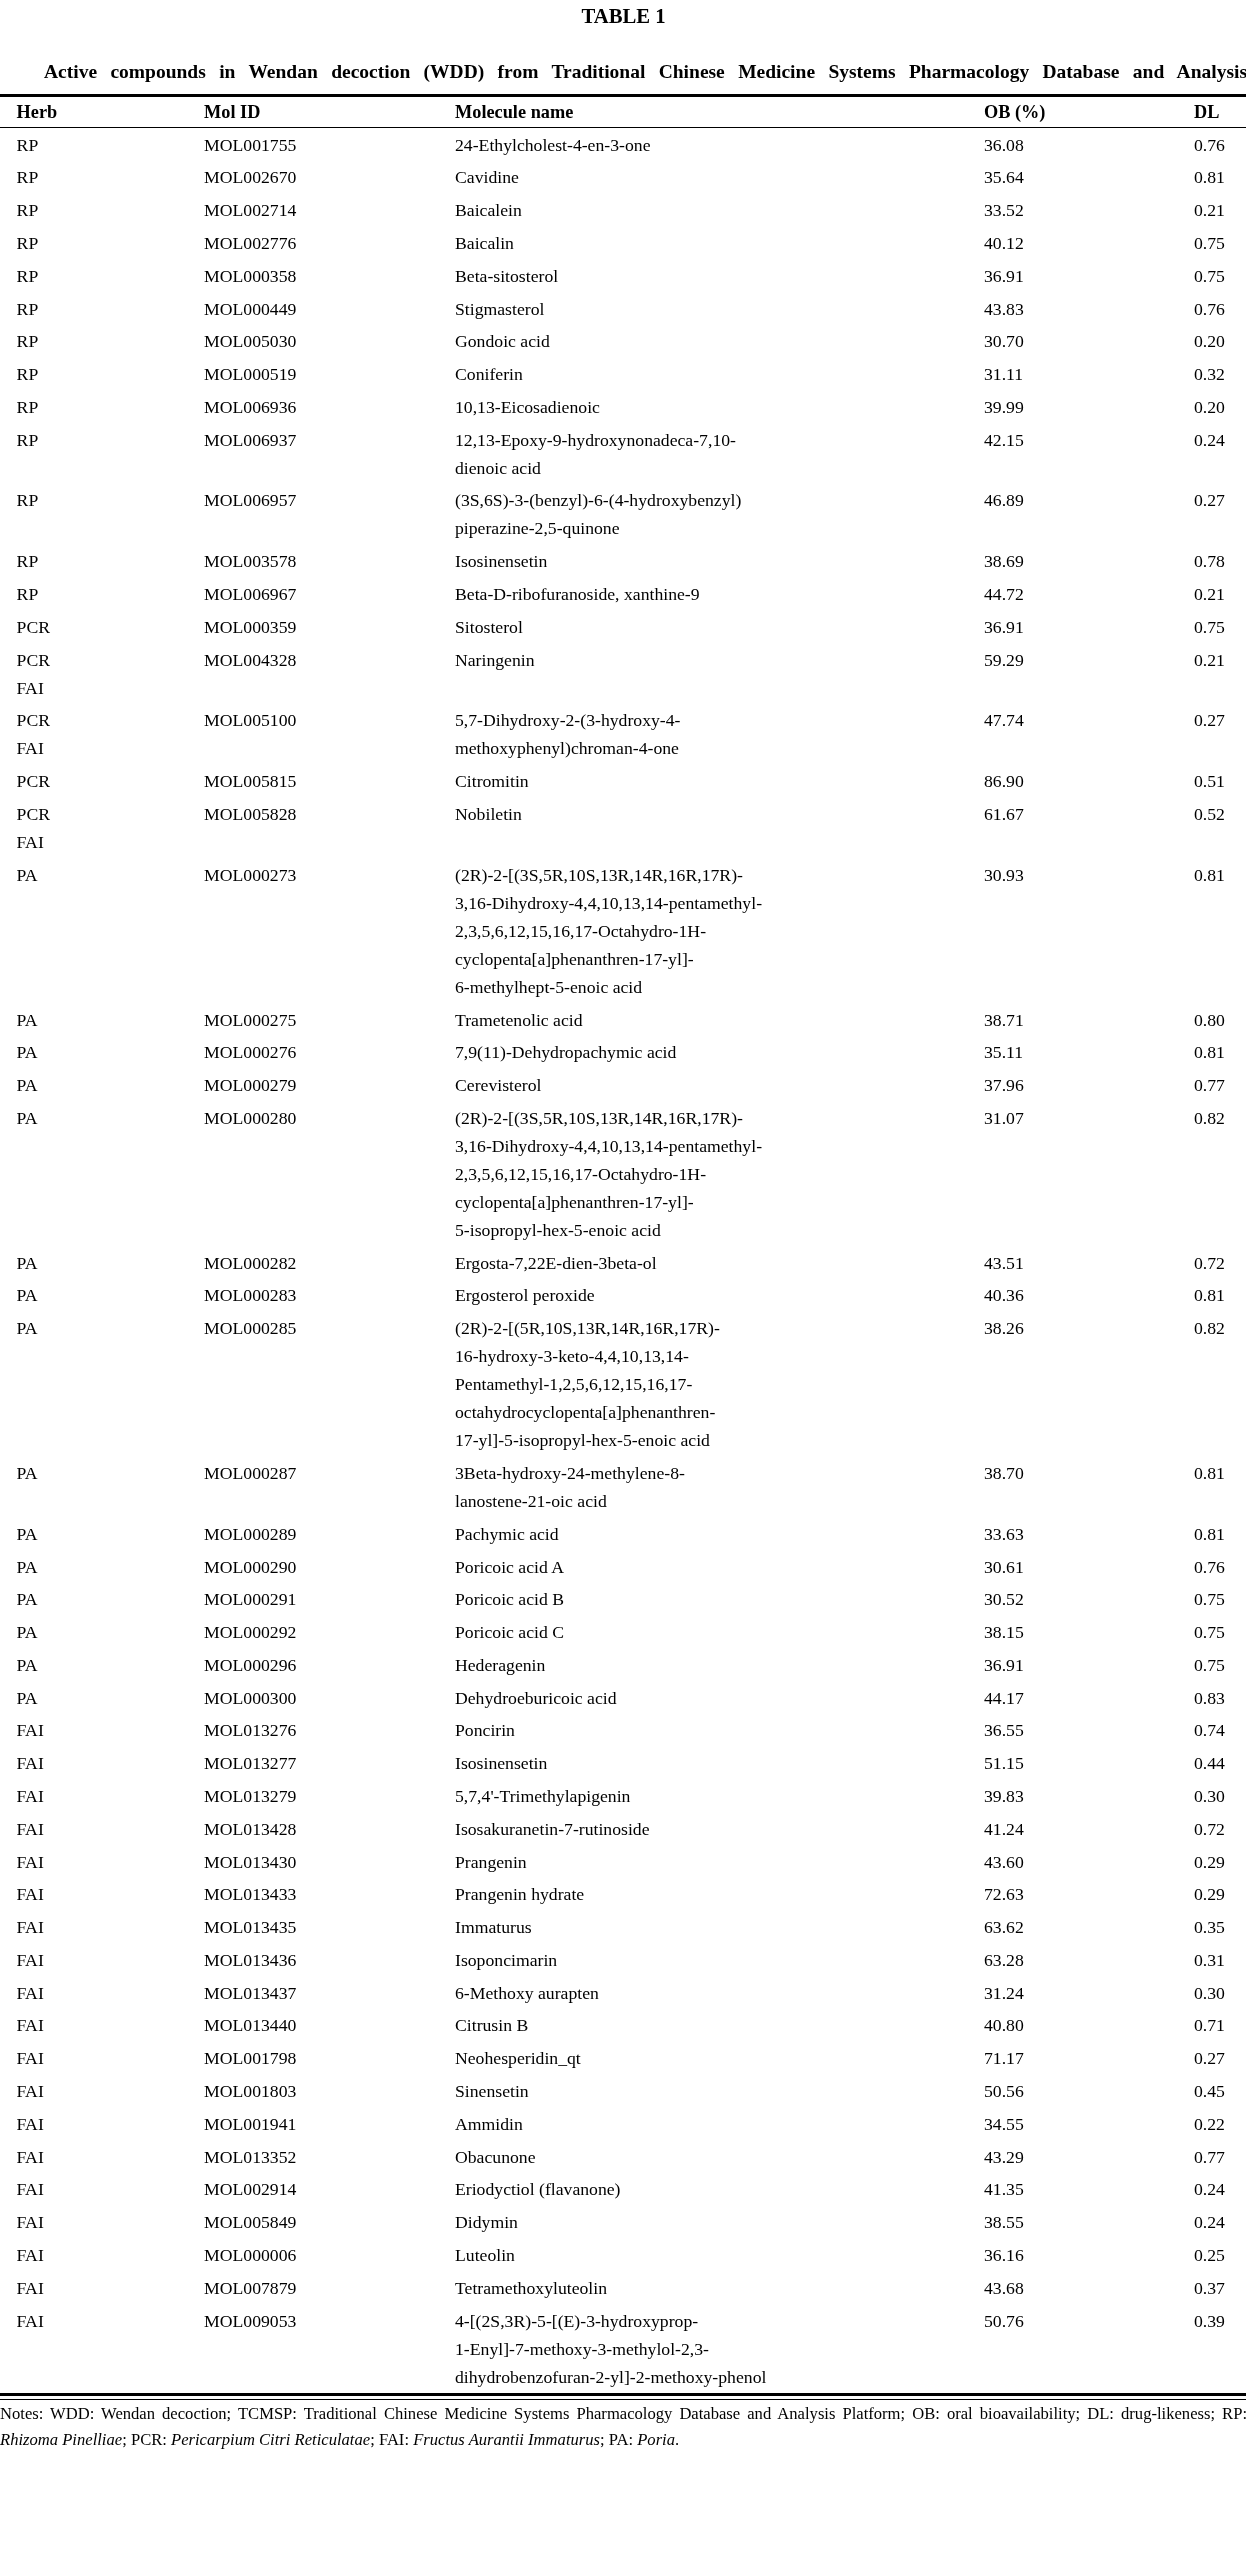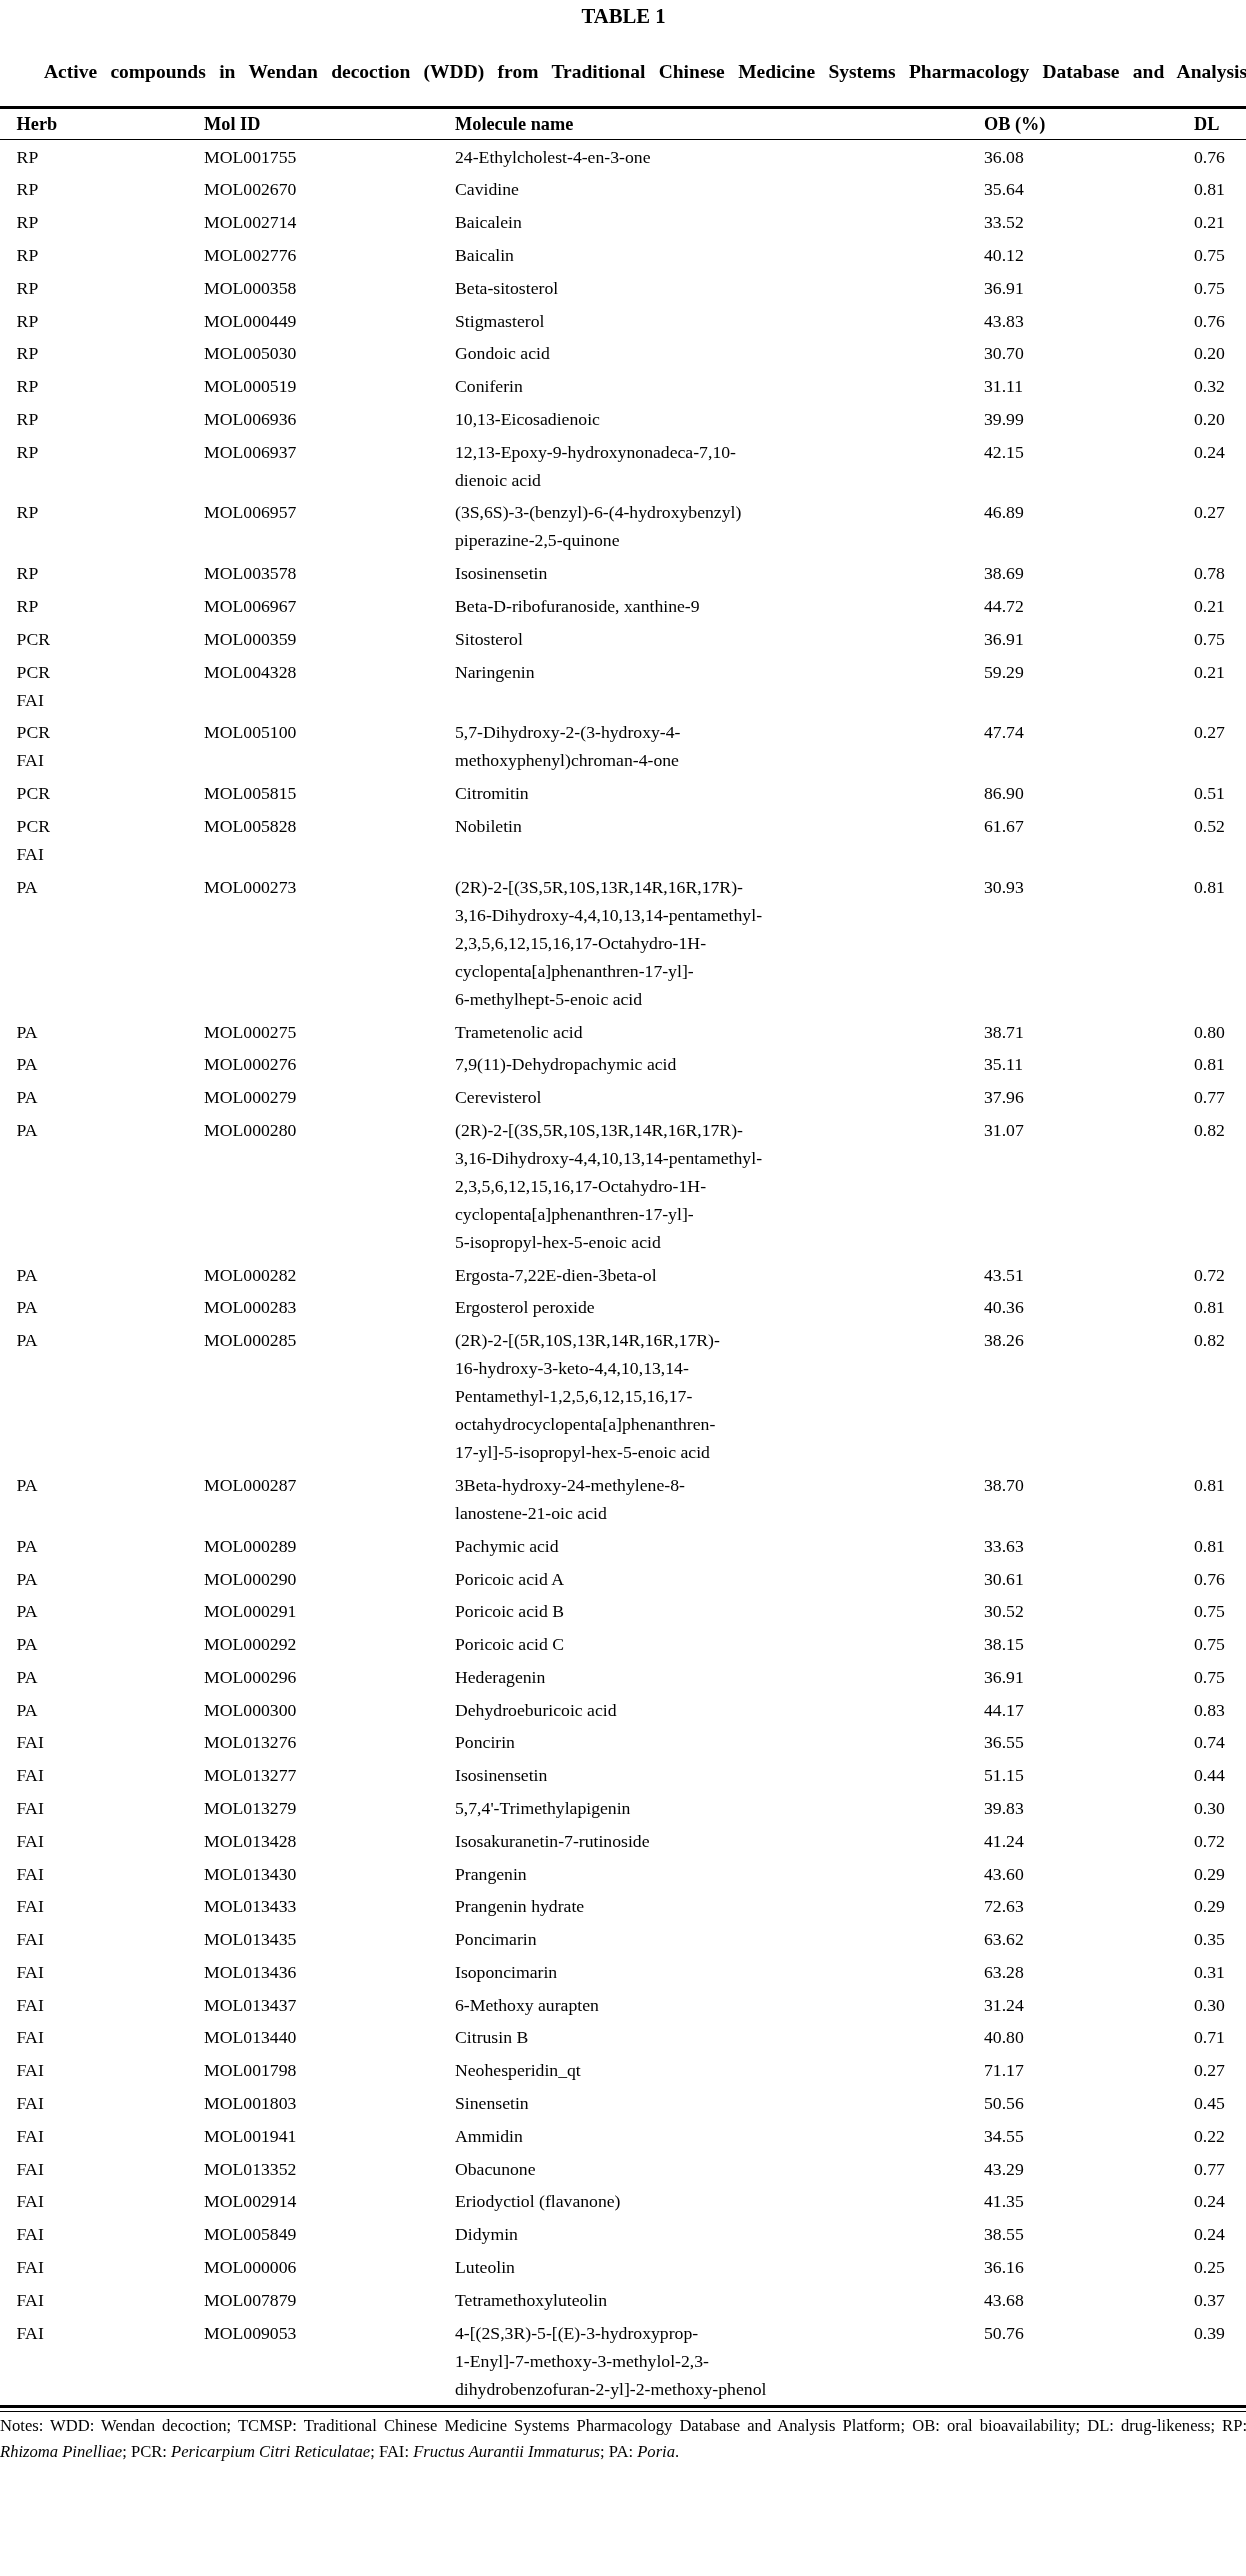--- a/index.html
+++ b/index.html
@@ -27,21 +27,21 @@
   .caption .cap-line-1 {
     text-align: justify;
     text-align-last: justify;
     padding-left: 44px;
   }
   .caption .cap-line-2 { text-align: left; }
   table.compounds {
     width: 1247px;
     table-layout: fixed;
     border-collapse: collapse;
-    margin-top: 20px;
+    margin-top: 8px;
     border-top: 3px solid #000000;
   }
   col.c-herb { width: 204px; }
   col.c-molid { width: 251px; }
   col.c-name { width: 529px; }
   col.c-ob { width: 210px; }
   col.c-dl { width: 53px; }
   th {
     border-bottom: 1.8px solid #000000;
     font-size: 18.3px;
@@ -392,21 +392,21 @@
         <tr>
           <td>FAI</td>
           <td>MOL013433</td>
           <td class="name-cell">Prangenin hydrate</td>
           <td>72.63</td>
           <td>0.29</td>
         </tr>
         <tr>
           <td>FAI</td>
           <td>MOL013435</td>
-          <td class="name-cell">Poncimarin</td>
+          <td class="name-cell">Immaturus</td>
           <td>63.62</td>
           <td>0.35</td>
         </tr>
         <tr>
           <td>FAI</td>
           <td>MOL013436</td>
           <td class="name-cell">Isoponcimarin</td>
           <td>63.28</td>
           <td>0.31</td>
         </tr>

